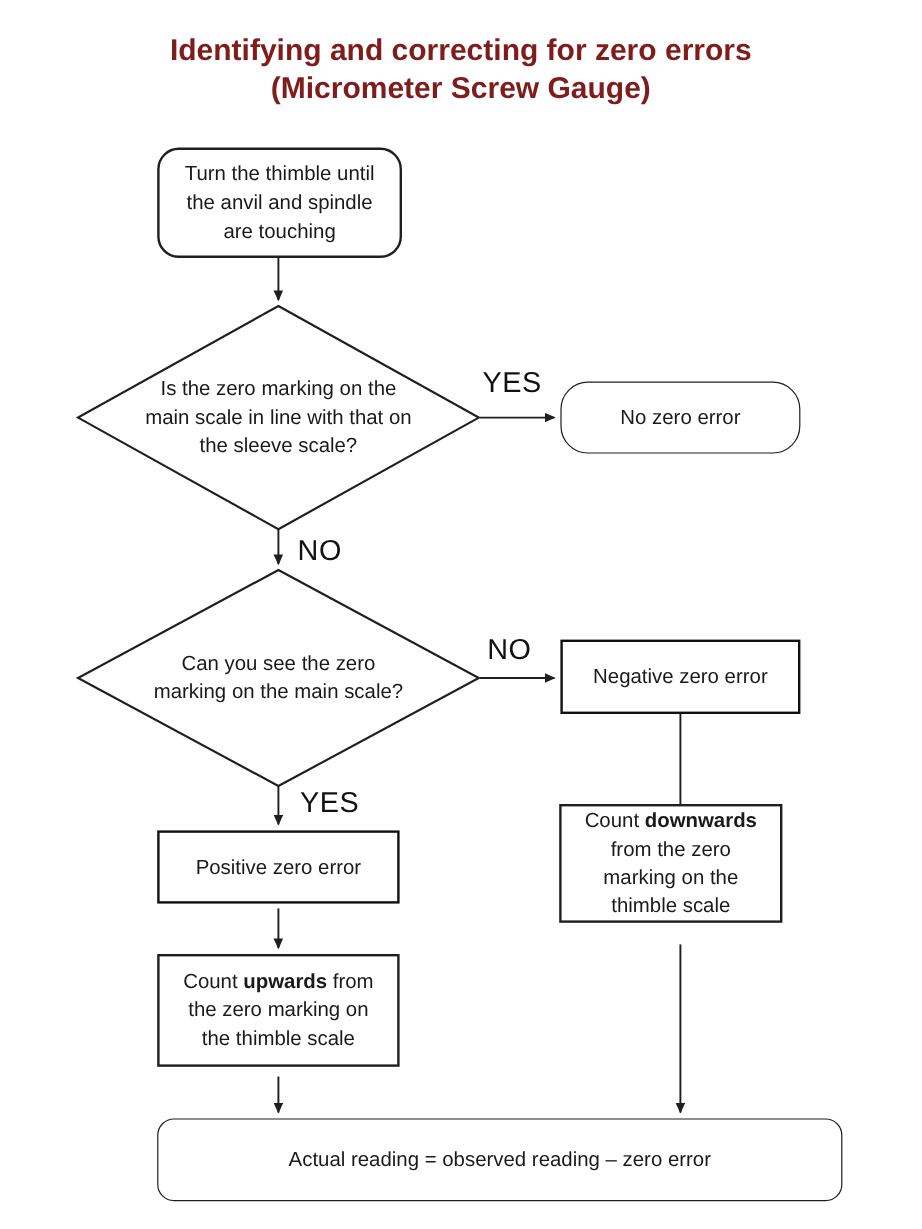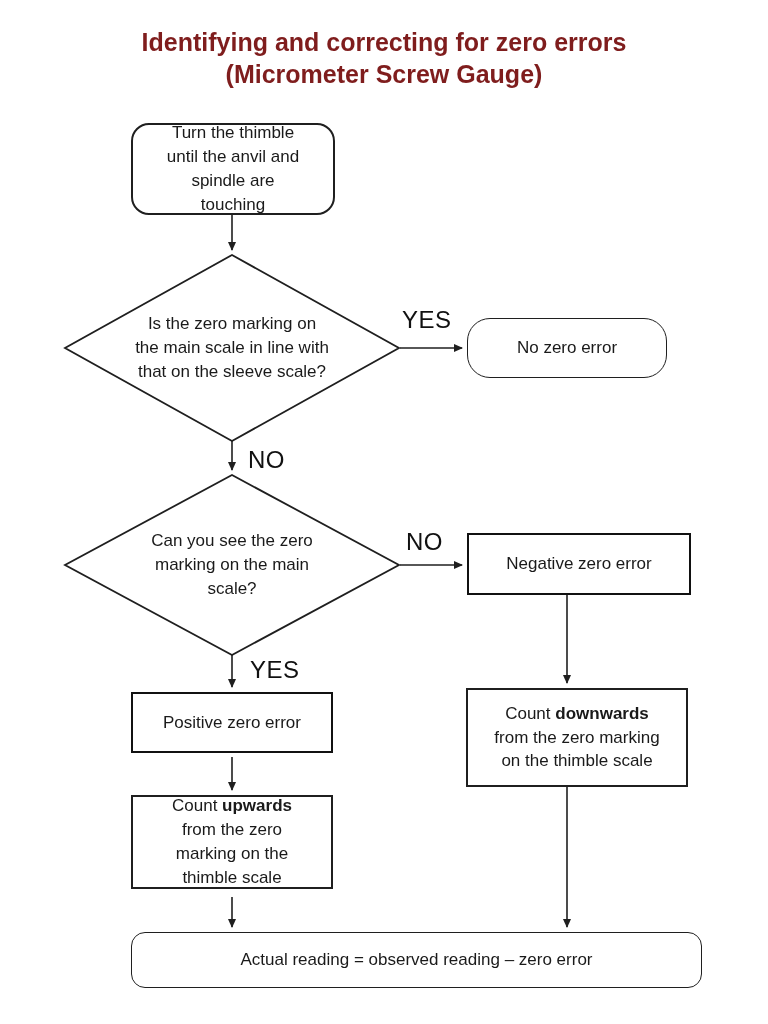--- a/index.html
+++ b/index.html
@@ -32,21 +32,21 @@
   .node {
     position: absolute;
     display: flex;
     align-items: center;
     justify-content: center;
     text-align: center;
     font-size: 17px;
     line-height: 1.4;
     background: #ffffff;
     box-sizing: border-box;
-    padding: 4px 24px;
+    padding: 4px 10px;
   }
   .node.plain { background: transparent; border: none; }
   .rounded-lg { border: 2px solid #1f1f1f; border-radius: 18px; }
   .rounded-sm { border: 1.8px solid #1f1f1f; border-radius: 14px; }
   .rect-bold  { border: 2.5px solid #111111; }
   .rect       { border: 2px solid #1f1f1f; }
   .branch-label {
     position: absolute;
     font-size: 24px;
     font-weight: 400;
@@ -101,35 +101,35 @@
   </div>
 
   <div class="branch-label" style="left:248px; top:446px;">NO</div>
 
   <div class="node plain" style="left:118px; top:513px; width:228px; height:104px;">
     <span>Can you see the zero marking on the main scale?</span>
   </div>
 
   <div class="branch-label" style="left:406px; top:528px;">NO</div>
 
-  <div class="node rect-bold" style="left:467px; top:533px; width:224px; height:62px;">
+  <div class="node rect-bold" style="left:467px; top:533px; width:200px; height:62px;">
     <span>Negative zero error</span>
   </div>
 
   <div class="branch-label" style="left:250px; top:656px;">YES</div>
 
   <div class="node rect-bold" style="left:131px; top:692px; width:202px; height:61px;">
     <span>Positive zero error</span>
   </div>
 
-  <div class="node rect" style="left:466px; top:688px; width:222px; height:99px;">
+  <div class="node rect" style="left:466px; top:670px; width:186px; height:99px;">
     <span><span>Count </span><span class="b">downwards</span><span> from the zero marking on the thimble scale</span></span>
   </div>
 
   <div class="node rect" style="left:131px; top:795px; width:202px; height:94px;">
     <span><span>Count </span><span class="b">upwards</span><span> from the zero marking on the thimble scale</span></span>
   </div>
 
-  <div class="node rounded-sm" style="left:131px; top:932px; width:571px; height:56px;">
+  <div class="node rounded-sm" style="left:131px; top:932px; width:571px; height:69px;">
     <span>Actual reading = observed reading – zero error</span>
   </div>
 
 </div>
 
 </body></html>

